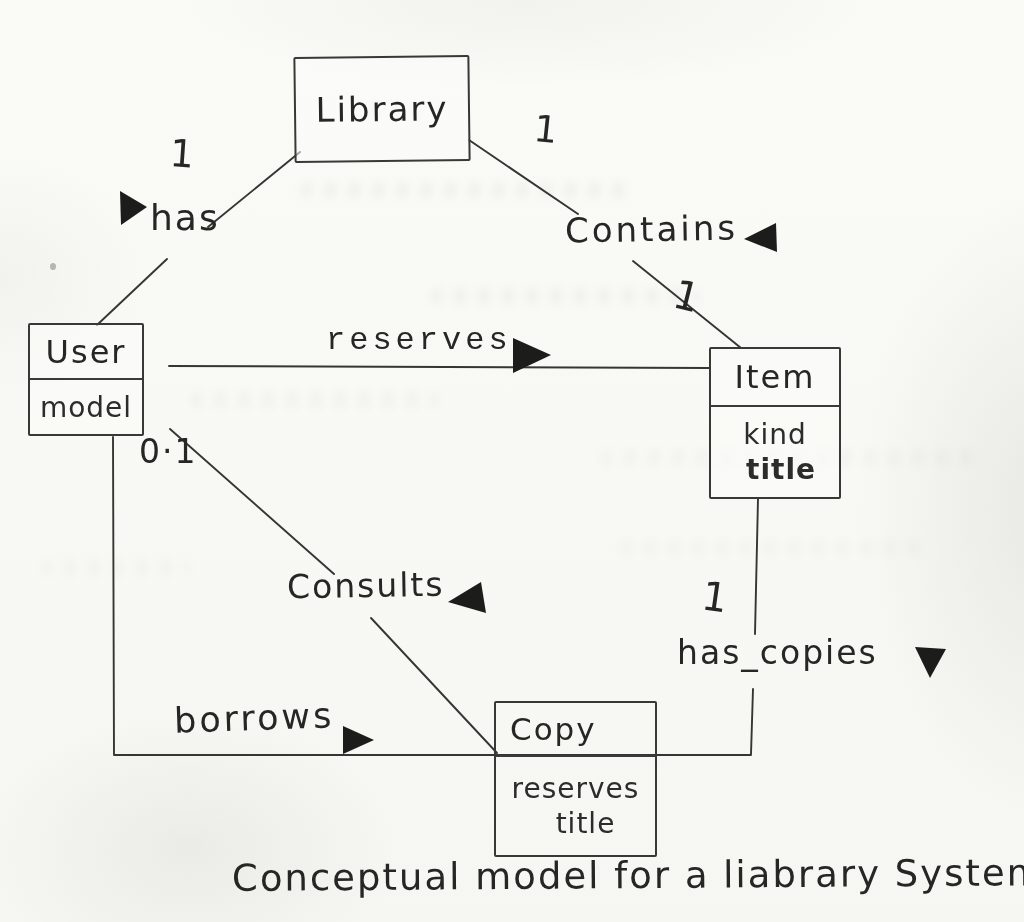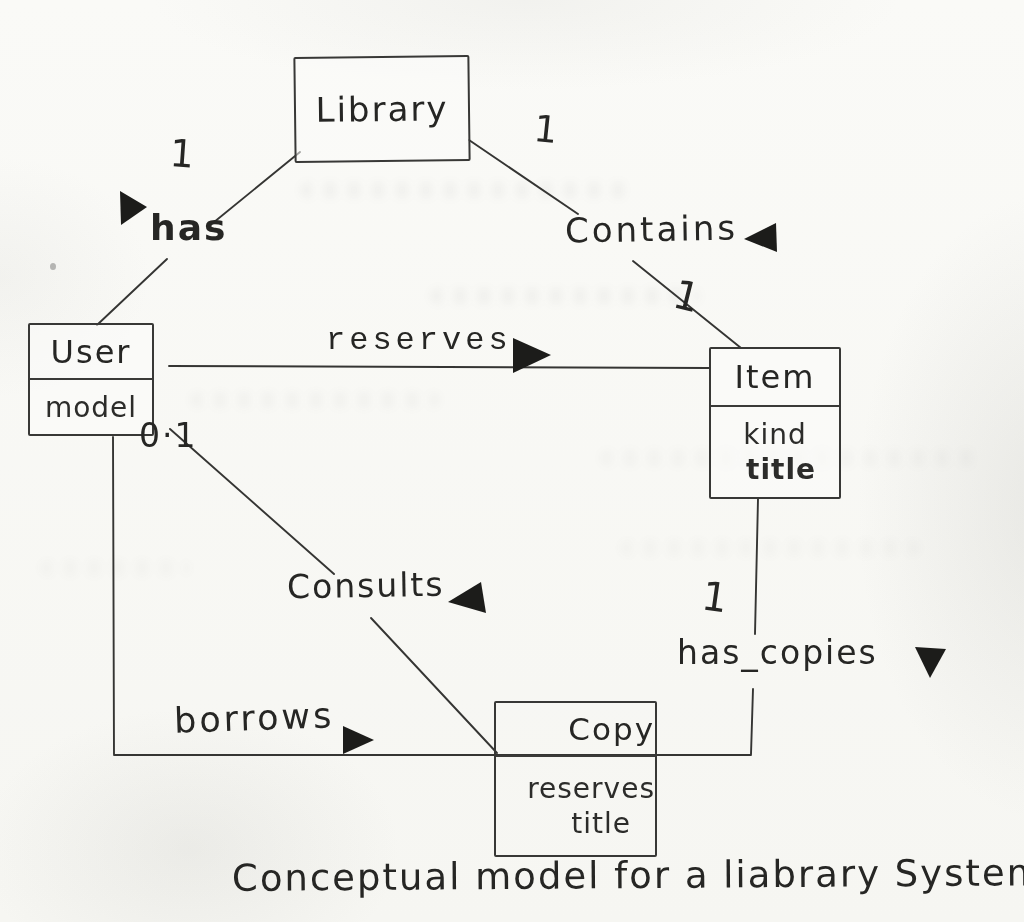--- a/index.html
+++ b/index.html
@@ -85,56 +85,56 @@
       <polygon points="481,582 486,613 448,602"></polygon>
       <polygon points="343,726 374,740 343,754"></polygon>
       <polygon points="915,647 946,649 930,678"></polygon>
     </g>
   </svg>
 
   <div class="entity" style="left:294px;top:56px;width:176px;height:106px;transform:rotate(-0.7deg);">
     <div class="title" style="flex:1;font-size:34px;">Library</div>
   </div>
 
-  <div class="entity" style="left:28px;top:323px;width:126px;height:113px;">
+  <div class="entity" style="left:28px;top:323px;width:116px;height:113px;">
     <div class="title" style="height:53px;font-size:32px;">User</div>
     <div class="divider"></div>
     <div class="attrs">
       <span>model</span>
     </div>
   </div>
 
   <div class="entity" style="left:709px;top:347px;width:132px;height:152px;">
     <div class="title" style="height:56px;font-size:32px;">Item</div>
     <div class="divider"></div>
     <div class="attrs">
       <span>kind</span>
       <span style="margin-left:12px;font-weight:bold;">title</span>
     </div>
   </div>
 
-  <div class="entity" style="left:494px;top:701px;width:163px;height:156px;background:transparent;align-items:flex-end;">
+  <div class="entity" style="left:494px;top:701px;width:163px;height:156px;background:transparent;">
     <div class="title" style="height:52px;font-size:31px;justify-content:flex-start;padding-left:14px;">Copy</div>
     <div class="divider"></div>
     <div class="attrs">
       <span>reserves</span>
       <span style="margin-left:20px;">title</span>
     </div>
   </div>
 
   <div class="lbl" style="left:170px;top:132px;font-size:38px;transform:rotate(4deg);">1</div>
-  <div class="lbl" style="left:150px;top:207px;font-size:36px;letter-spacing:2px;font-weight:bold;">has</div>
+  <div class="lbl" style="left:150px;top:197px;font-size:36px;letter-spacing:2px;">has</div>
 
   <div class="lbl" style="left:534px;top:108px;font-size:37px;transform:rotate(6deg);">1</div>
   <div class="lbl" style="left:565px;top:209px;font-size:34px;letter-spacing:3px;transform:rotate(-1deg);">Contains</div>
   <div class="lbl" style="left:674px;top:273px;font-size:40px;transform:rotate(14deg);">1</div>
 
   <div class="lbl" style="left:326px;top:322px;font-size:32px;letter-spacing:4px;font-family:Liberation Mono, monospace;">reserves</div>
 
-  <div class="lbl" style="left:139px;top:416px;font-size:33px;letter-spacing:2px;">0·1</div>
+  <div class="lbl" style="left:139px;top:432px;font-size:33px;letter-spacing:2px;">0·1</div>
   <div class="lbl" style="left:287px;top:566px;font-size:33px;letter-spacing:2px;transform:rotate(-1deg);">Consults</div>
 
   <div class="lbl" style="left:174px;top:698px;font-size:35px;letter-spacing:3px;transform:rotate(-2deg);">borrows</div>
 
   <div class="lbl" style="left:702px;top:574px;font-size:40px;transform:rotate(8deg);">1</div>
   <div class="lbl" style="left:677px;top:633px;font-size:33px;letter-spacing:2px;">has_copies</div>
 
   <div class="lbl caption" style="left:232px;top:854px;transform:rotate(-0.4deg);">Conceptual model for a liabrary System</div>
 
 </div>

